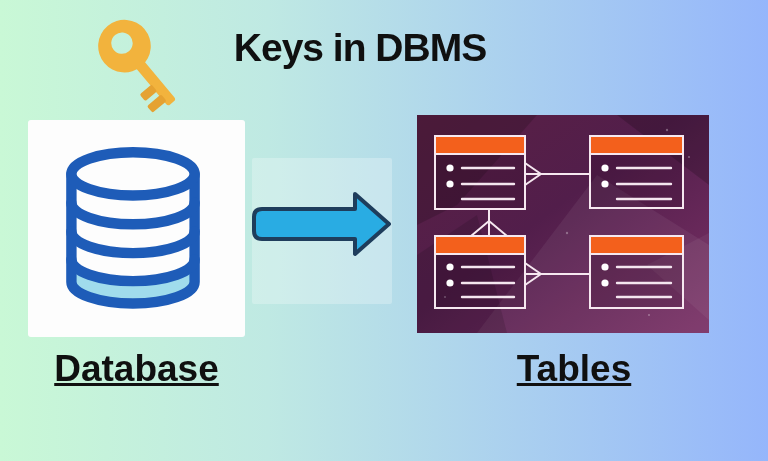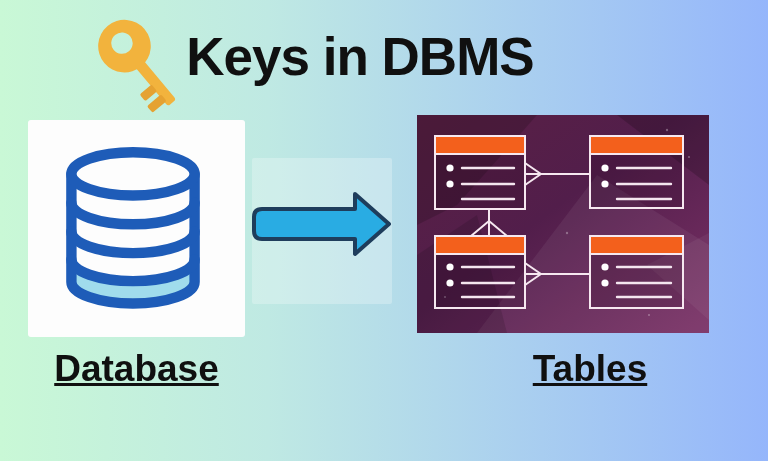--- a/index.html
+++ b/index.html
@@ -11,41 +11,41 @@
     --entity-orange:#F3601C; --entity-stroke:#F6E8F0;
   }
   html,body{margin:0;padding:0;}
   .stage{
     position:relative; width:768px; height:461px; overflow:hidden;
     background:linear-gradient(90deg, var(--bg-left) 0%, #bfe9e3 35%, var(--bg-right) 100%);
     font-family:"Liberation Sans", sans-serif;
   }
   .title{
     position:absolute; left:178px; top:26px; width:364px;
-    text-align:center; font-size:53px; font-weight:700; letter-spacing:-1px;
+    text-align:center; font-size:39px; font-weight:700; letter-spacing:-1px;
     color:var(--text); white-space:nowrap;
   }
   .key-icon{ position:absolute; left:92px; top:13px; width:100px; height:112px; }
   .db-card{
     position:absolute; left:28px; top:120px; width:217px; height:217px;
     background:var(--card-bg); border-radius:3px;
   }
   .db-icon{ position:absolute; left:25px; top:14px; width:160px; height:175px; }
   .arrow-panel{
     position:absolute; left:252px; top:158px; width:140px; height:146px;
     background:var(--arrow-panel); border-radius:2px;
   }
   .arrow-icon{ position:absolute; left:250px; top:189px; width:142px; height:70px; }
   .tables-img{ position:absolute; left:417px; top:115px; width:292px; height:218px; }
   .caption{
     position:absolute; top:348px; font-size:37px; font-weight:700;
     color:var(--text); text-align:center; white-space:nowrap;text-decoration:underline;
   }
   .caption-db{ left:28px; width:217px; }
-  .caption-tables{ left:500px; width:180px; }
+  .caption-tables{ left:484px; width:180px; }
 
   
   .key-body{ fill:var(--key-gold); }
   .key-teeth{ fill:var(--key-gold-dark); }
   .db-stroke{ fill:none; stroke:var(--db-blue); stroke-width:13; stroke-linecap:round; stroke-linejoin:round; }
   .db-top{ fill:var(--card-bg); stroke:var(--db-blue); stroke-width:13; }
   .db-band{ fill:var(--db-cyan); }
   .arrow-shape{ fill:var(--arrow-fill); stroke:var(--arrow-stroke); stroke-width:4; stroke-linejoin:round; }
   .stop-a{ stop-color:var(--img-bg-a);} .stop-b{ stop-color:var(--img-bg-b);} .stop-c{ stop-color:var(--img-bg-c);}
   .entity-body{ fill:rgba(25,2,22,0.18); stroke:var(--entity-stroke); stroke-width:2; }

